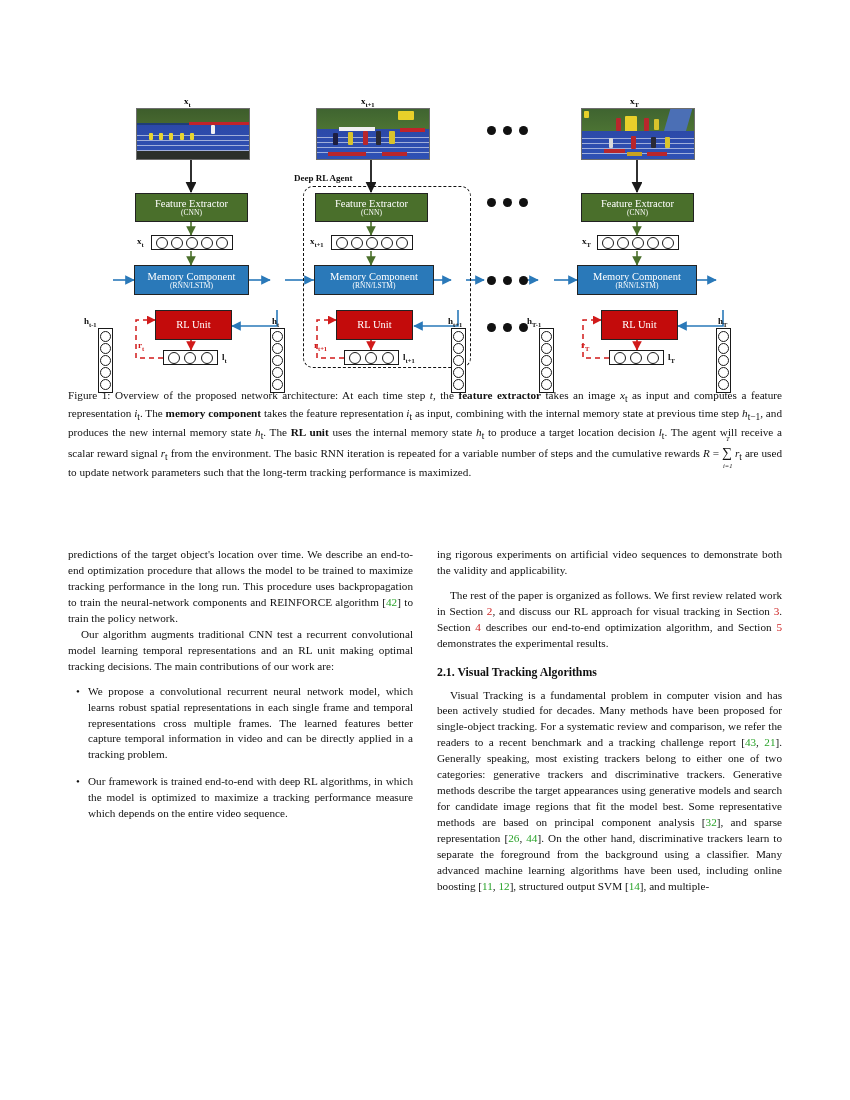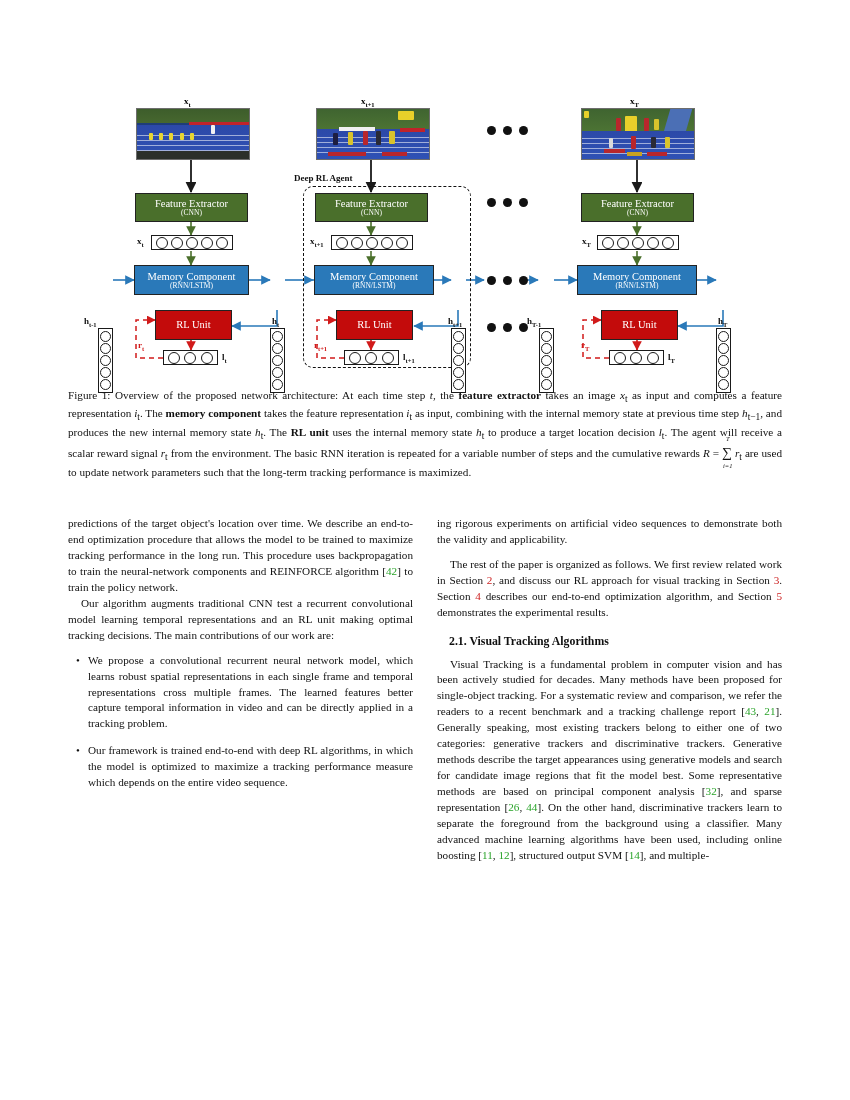--- a/index.html
+++ b/index.html
@@ -146,21 +146,21 @@
   .caption b{font-weight:bold;}
   em.m{font-style:italic;font-family:"Liberation Serif",serif;}
   .sum{display:inline-block;position:relative;font-style:italic;}
   .sum .sig{font-style:normal;font-size:14px;}
   .sum .top{position:absolute;top:-9px;left:4px;font-size:6.5px;font-style:italic;}
   .sum .bot{position:absolute;bottom:-7px;left:1px;font-size:6.5px;font-style:italic;}
 
   
   .col{
     position:absolute;
-    top:516px;
+    top:547px;
     width:345px;
     font-size:11.2px;
     line-height:1.425;
     text-align:justify;
     font-family:"Liberation Serif", serif;
   }
   .col.left{left:68px;}
   .col.right{left:437px;}
   .col p{margin:0;text-indent:13px;}
   .col p.noind{text-indent:0;}
@@ -183,21 +183,21 @@
   }
   h2.sec{
     font-size:13px;
     font-weight:bold;
     margin:16px 0 9px 0;
     font-family:"Liberation Serif", serif;
   }
   h3.subsec{
     font-size:11.8px;
     font-weight:bold;
-    margin:12px 0 7px 12px;
+    margin:12px 0 7px 0;
     font-family:"Liberation Serif", serif;
   }
   .ref{color:#29a329;}
   .refr{color:#cc1f1f;}
   .gap{height:9px;}
 </style>
 </head>
 <body>
 
 <div class="page">

